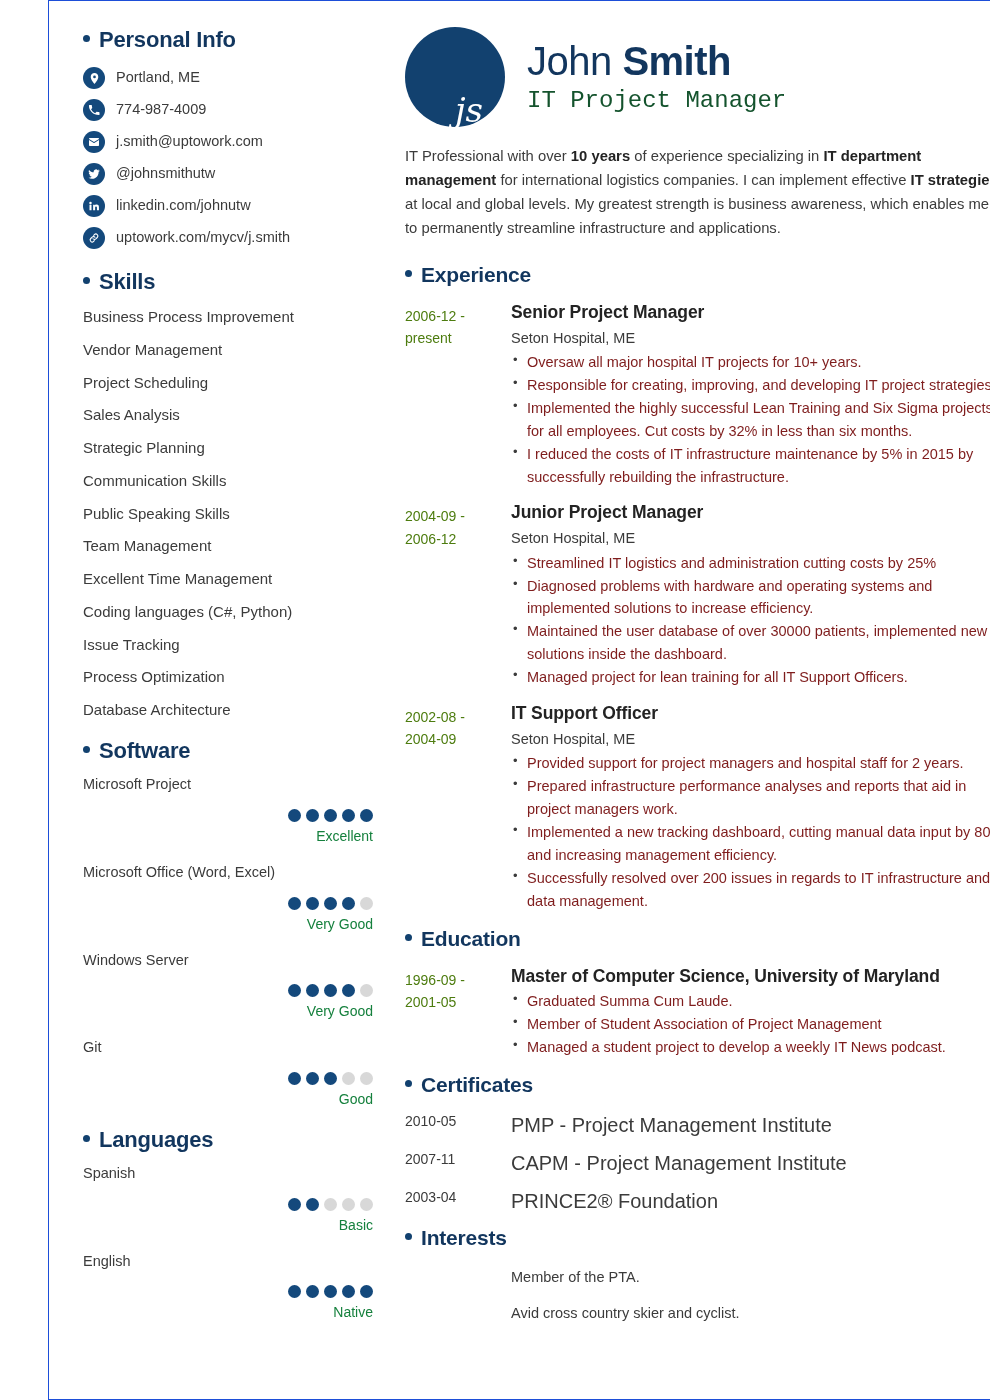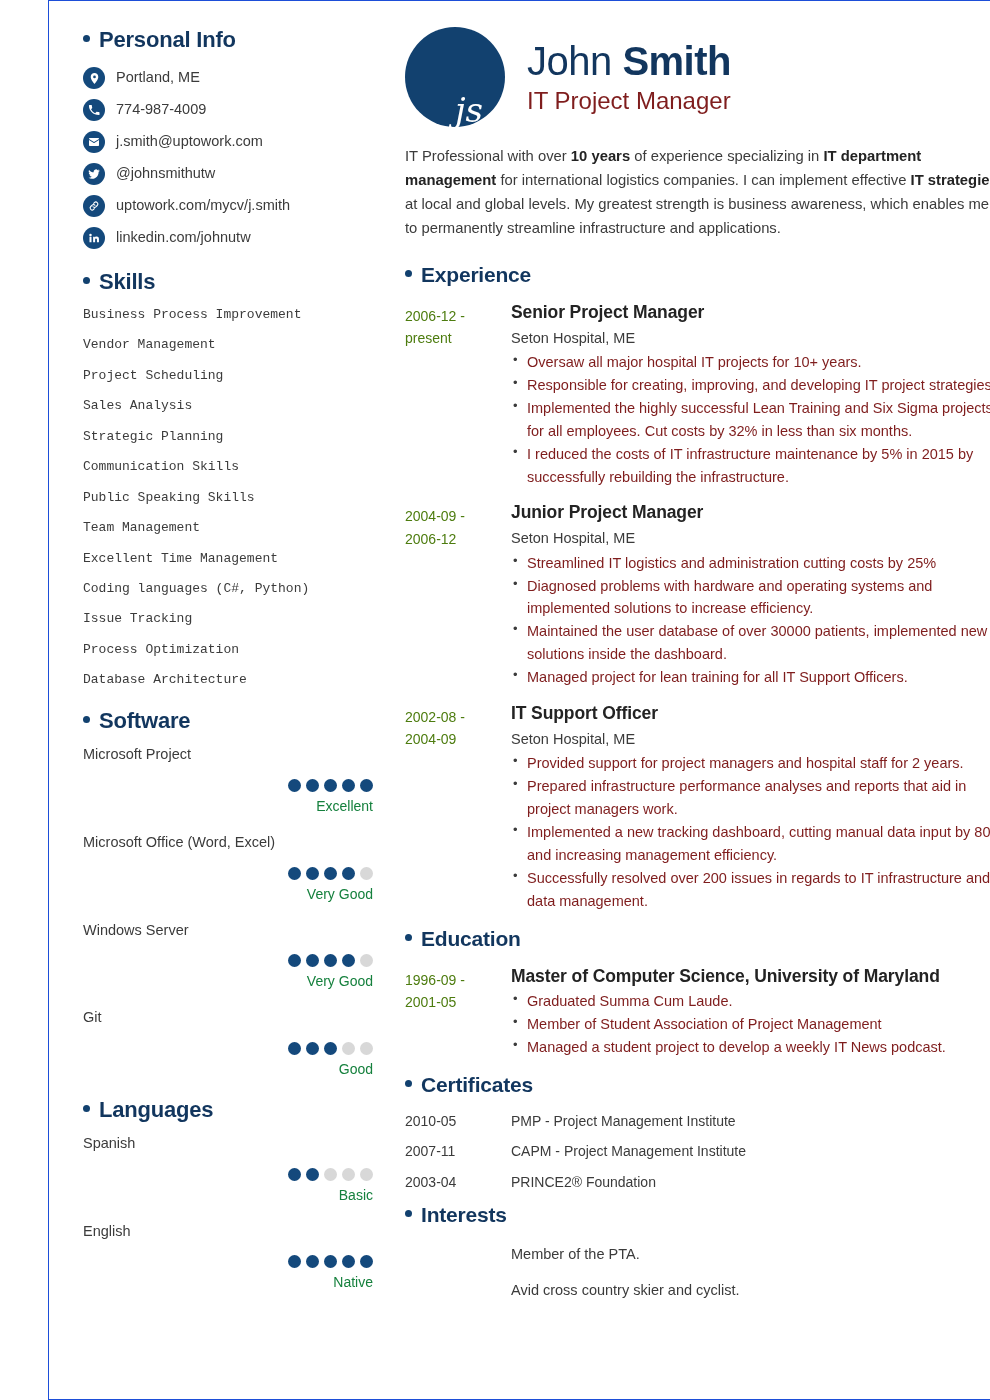--- a/index.html
+++ b/index.html
@@ -80,25 +80,24 @@
   .contact-icon svg { display: block; }
   .contact-text {
     font-size: 14.5px;
     color: #3b3b3b;
     line-height: 1.2;
   }
 
   
   .skills-list { margin-top: 13px; }
   .skill-item {
-    font-size: 13px;
+    font-size: 15px;
     color: #3b3b3b;
     margin-bottom: 15.5px;
     line-height: 1.15;
-    font-family: Liberation Mono, monospace;
   }
 
   
   .rated-list { margin-top: 12px; }
   .rated-item { margin-bottom: 20px; }
   .rated-name {
     font-size: 14.5px;
     color: #3b3b3b;
     line-height: 1.15;
   }
@@ -148,23 +147,24 @@
   .name {
     font-size: 40px;
     color: #12365e;
     line-height: 1.05;
     font-weight: normal;
     letter-spacing: -0.5px;
   }
   .name .last { font-weight: bold; }
   .job-title {
     font-size: 24px;
-    color: #7f1d1d;
+    color: #14532d;
     margin-top: 6px;
     line-height: 1.1;
+    font-family: Liberation Mono, monospace;
   }
 
   
   .summary {
     font-size: 14.8px;
     color: #3b3b3b;
     line-height: 1.62;
     margin-bottom: 22px;
   }
   .summary b { color: #232323; }
@@ -221,21 +221,21 @@
     margin-bottom: 12px;
   }
   .simple-date {
     flex: 0 0 106px;
     width: 106px;
     font-size: 14px;
     color: #3b3b3b;
     line-height: 1.3;
   }
   .simple-text {
-    font-size: 14px;
+    font-size: 20px;
     color: #3b3b3b;
     line-height: 1.3;
   }
 
   
   .interests { margin-top: 18px; padding-left: 106px; }
   .interest-line {
     font-size: 14.5px;
     color: #3b3b3b;
     margin-bottom: 17px;
@@ -285,34 +285,34 @@
           <div class="contact-row">
             <span class="contact-icon">
               <svg width="12" height="12" viewBox="0 0 24 24" fill="#fff">
                 <path d="M23 4.9c-.8.4-1.7.6-2.6.8 1-.6 1.7-1.5 2-2.5-.9.5-1.9.9-3 1.1a4.6 4.6 0 0 0-7.9 4.2C7.7 8.3 4.4 6.5 2.2 3.8a4.6 4.6 0 0 0 1.4 6.2c-.7 0-1.4-.2-2-.6v.1c0 2.3 1.6 4.2 3.7 4.6-.6.2-1.3.2-2 .1.6 1.9 2.3 3.2 4.3 3.2A9.3 9.3 0 0 1 1 19.3a13 13 0 0 0 7.1 2.1c8.5 0 13.1-7 13.1-13.1v-.6c.9-.7 1.7-1.5 2.3-2.4z"></path>
               </svg>
             </span>
             <span class="contact-text">@johnsmithutw</span>
           </div>
           <div class="contact-row">
             <span class="contact-icon">
+              <svg width="12" height="12" viewBox="0 0 24 24" fill="#fff">
+                <path d="M4.98 3.5a2.5 2.5 0 1 1 0 5 2.5 2.5 0 0 1 0-5zM3 9.5h4v11H3v-11zm6.5 0h3.8v1.5h.05c.53-.95 1.83-1.95 3.77-1.95 4.03 0 4.78 2.5 4.78 5.76V20.5h-4v-4.9c0-1.17-.02-2.67-1.7-2.67-1.7 0-1.96 1.27-1.96 2.59V20.5h-4v-11z"></path>
+              </svg>
+            </span>
+            <span class="contact-text">linkedin.com/johnutw</span>
+          </div>
+          <div class="contact-row">
+            <span class="contact-icon">
               <svg width="12" height="12" viewBox="0 0 24 24" fill="none" stroke="#fff" stroke-width="2.2" stroke-linecap="round">
                 <path d="M10 13.5a4 4 0 0 0 5.7.3l2.8-2.8a4 4 0 0 0-5.7-5.7l-1.4 1.4"></path>
                 <path d="M14 10.5a4 4 0 0 0-5.7-.3L5.5 13a4 4 0 0 0 5.7 5.7l1.4-1.4"></path>
               </svg>
             </span>
             <span class="contact-text">uptowork.com/mycv/j.smith</span>
-          </div>
-          <div class="contact-row">
-            <span class="contact-icon">
-              <svg width="12" height="12" viewBox="0 0 24 24" fill="#fff">
-                <path d="M4.98 3.5a2.5 2.5 0 1 1 0 5 2.5 2.5 0 0 1 0-5zM3 9.5h4v11H3v-11zm6.5 0h3.8v1.5h.05c.53-.95 1.83-1.95 3.77-1.95 4.03 0 4.78 2.5 4.78 5.76V20.5h-4v-4.9c0-1.17-.02-2.67-1.7-2.67-1.7 0-1.96 1.27-1.96 2.59V20.5h-4v-11z"></path>
-              </svg>
-            </span>
-            <span class="contact-text">linkedin.com/johnutw</span>
           </div>
         </div>
 
       <div class="sec-head sec-block">
         <span class="dot"></span>
         <span>Skills</span>
       </div>
       <div class="skills-list" id="skills-list">
           <div class="skill-item">Business Process Improvement</div>
           <div class="skill-item">Vendor Management</div>

